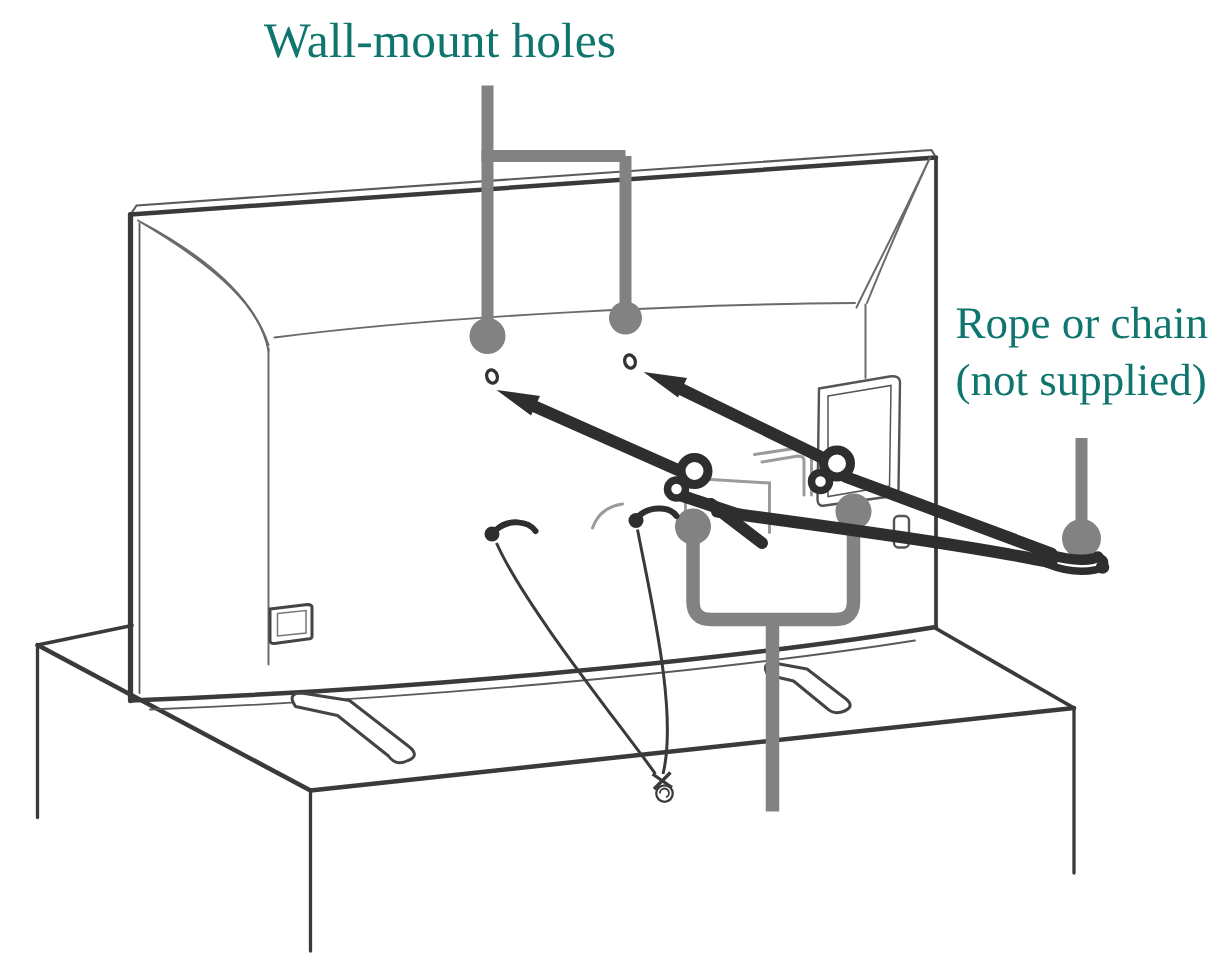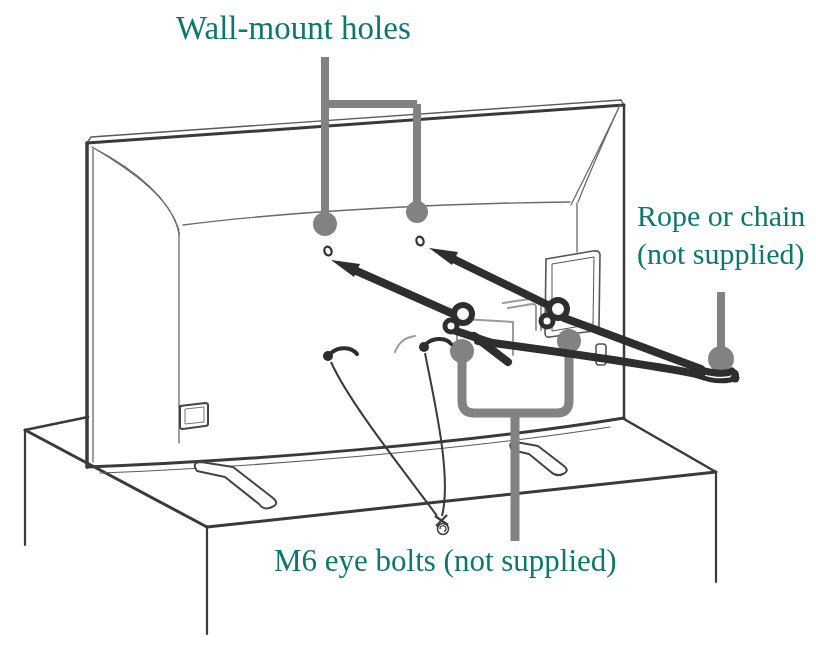--- a/index.html
+++ b/index.html
@@ -136,14 +136,13 @@
   </g>
 </svg>
 
   <div class="lbl lbl-wall">Wall-mount holes</div>
 
   <div class="lbl lbl-rope">
     <span>Rope or chain</span>
     <span>(not supplied)</span>
   </div>
 
-  <div class="lbl lbl-m6">M6 eye bolts (not supplied)</div>
 </div>
 
 </body></html>

